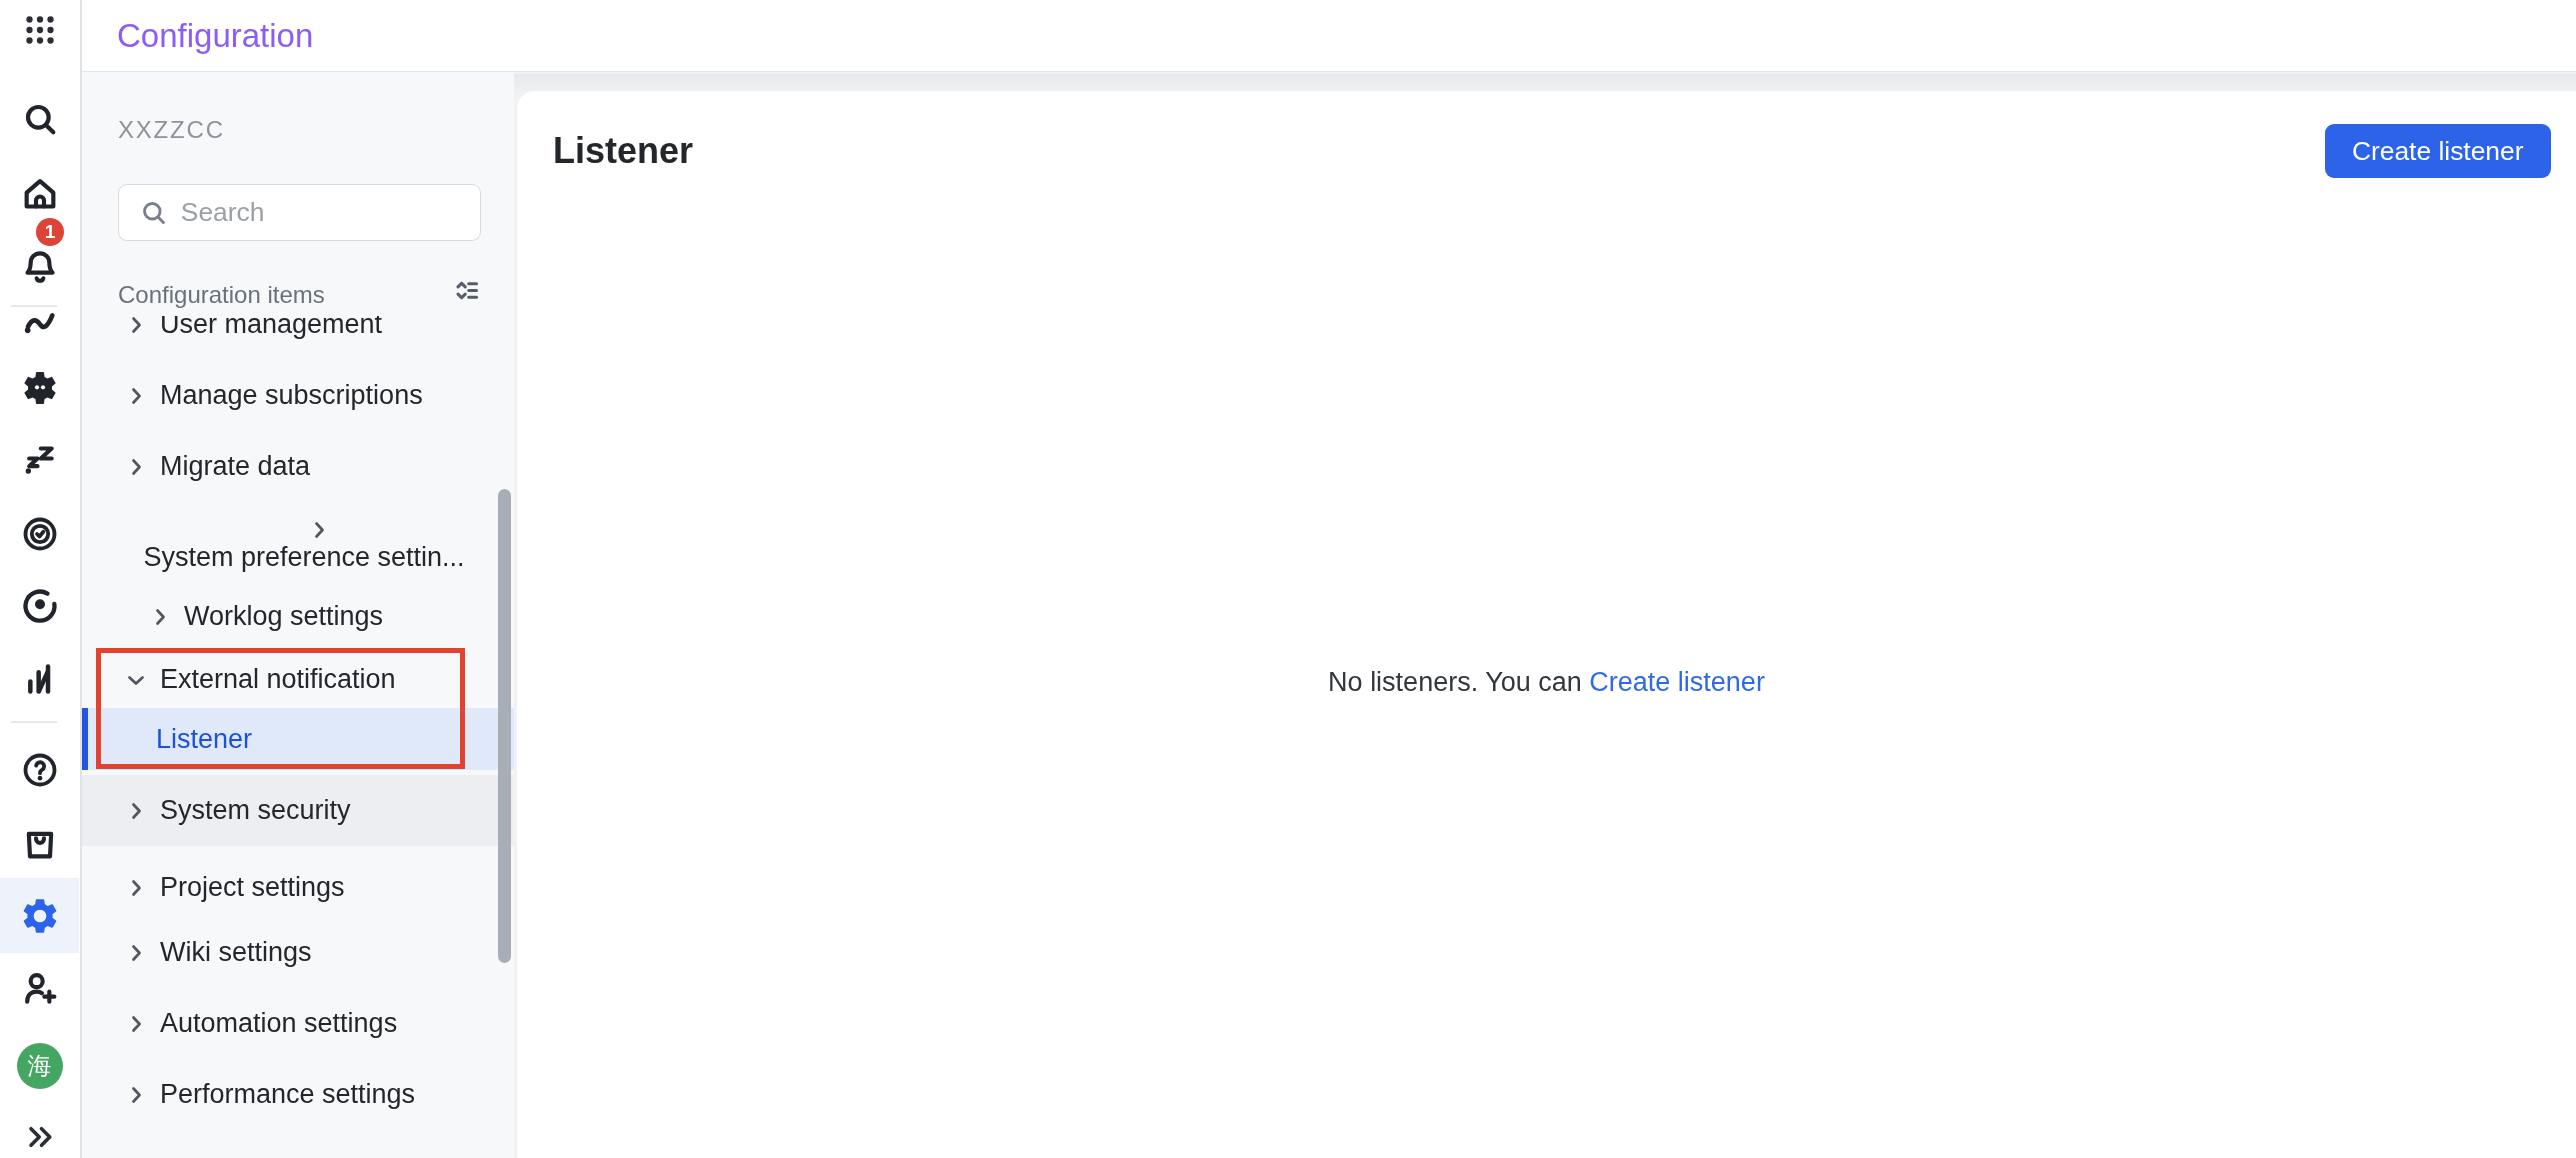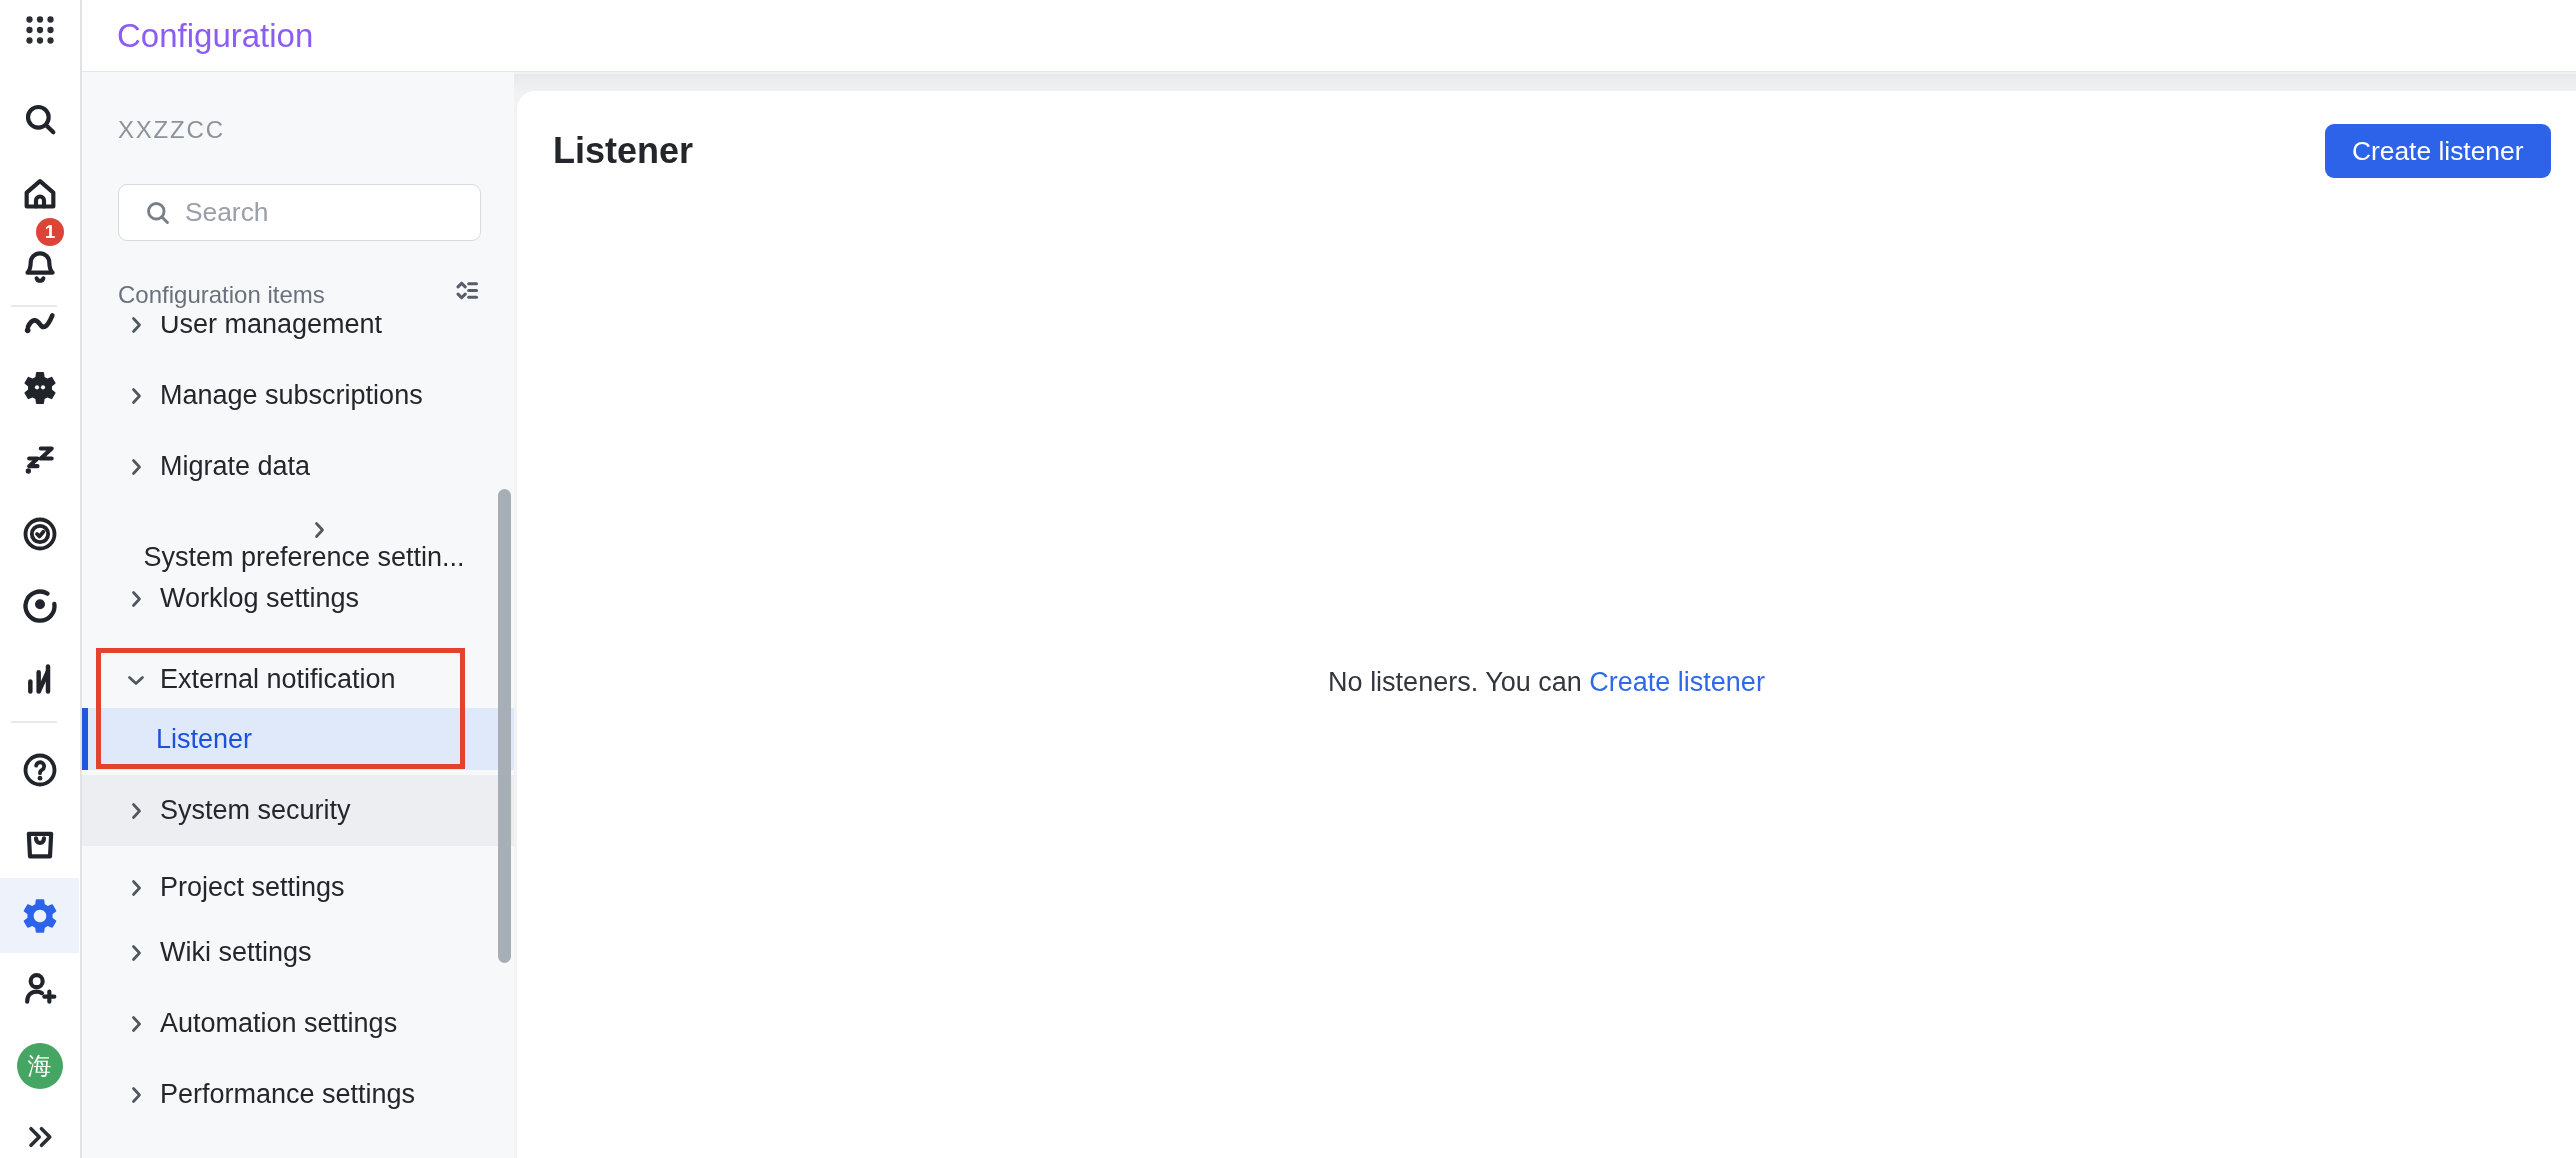--- a/index.html
+++ b/index.html
@@ -23,21 +23,21 @@
   .topbar { position:absolute; left:82px; top:0; width:2494px; height:72px; background:#ffffff;
             border-bottom:1.8px solid #e5e6e9; z-index:20; display:flex; align-items:center; }
   .topbar-title { margin-left:35px; font-size:33px; font-weight:500; color:#8b5cf6; }
   .topbar-shadow { position:absolute; left:0; top:74px; width:2576px; height:20px; z-index:5;
             background:linear-gradient(#e7e8ea, rgba(241,242,244,0)); }
 
   
   .sidebar { position:absolute; left:82px; top:72px; width:432px; height:1087px; background:#f7f8fa; z-index:10;text-decoration:underline; }
   .ws-name { position:absolute; left:36px; top:44px; font-size:24px; color:#8d939c; letter-spacing:1.8px; }
   .search-box { position:absolute; left:36px; top:112px; width:363px; height:57px; background:#ffffff;
-                border:1.8px solid #d8dadd; border-radius:9px; display:flex; align-items:center;justify-content:center; }
+                border:1.8px solid #d8dadd; border-radius:9px; display:flex; align-items:center; }
   .search-box svg { margin-left:20px; flex:none; }
   .search-box input { border:none; outline:none; background:transparent; font-family:inherit;
                 font-size:26.4px; color:#3a3f46; margin-left:12.8px; width:291px; }
   .search-box input::placeholder { color:#9aa0a8; }
   .section-row { position:absolute; left:36px; top:203px; width:363px; height:31px; display:flex;
                  align-items:center; justify-content:space-between; }
   .section-label { font-size:24px; color:#6b717c;margin-top:8px; }
 
   .nav-viewport { position:absolute; left:0; top:244px; width:432px; height:824px; overflow:hidden; }
   .nav-row { position:absolute; left:0; width:432px; height:71px; display:flex; align-items:center; }
@@ -259,21 +259,21 @@
 
       <div class="nav-row" style="top:202px;flex-direction:column;">
         <span class="chev">
           <svg width="24" height="24" viewBox="0 0 24 24" fill="none" stroke="#51575f" stroke-width="2.7" stroke-linecap="round" stroke-linejoin="round">
               <polyline points="9.5,5.5 15.5,12 9.5,18.5"></polyline>
             </svg>
         </span>
         <span class="lbl">System preference settin...</span>
       </div>
 
-      <div class="nav-row" style="top:247px;">
+      <div class="nav-row" style="top:265px;padding-left:24px;">
         <span class="chev">
           <svg width="24" height="24" viewBox="0 0 24 24" fill="none" stroke="#51575f" stroke-width="2.7" stroke-linecap="round" stroke-linejoin="round">
               <polyline points="9.5,5.5 15.5,12 9.5,18.5"></polyline>
             </svg>
         </span>
         <span class="lbl">Worklog settings</span>
       </div>
 
       <div class="nav-row" style="top:328px;">
         <span class="chev">

